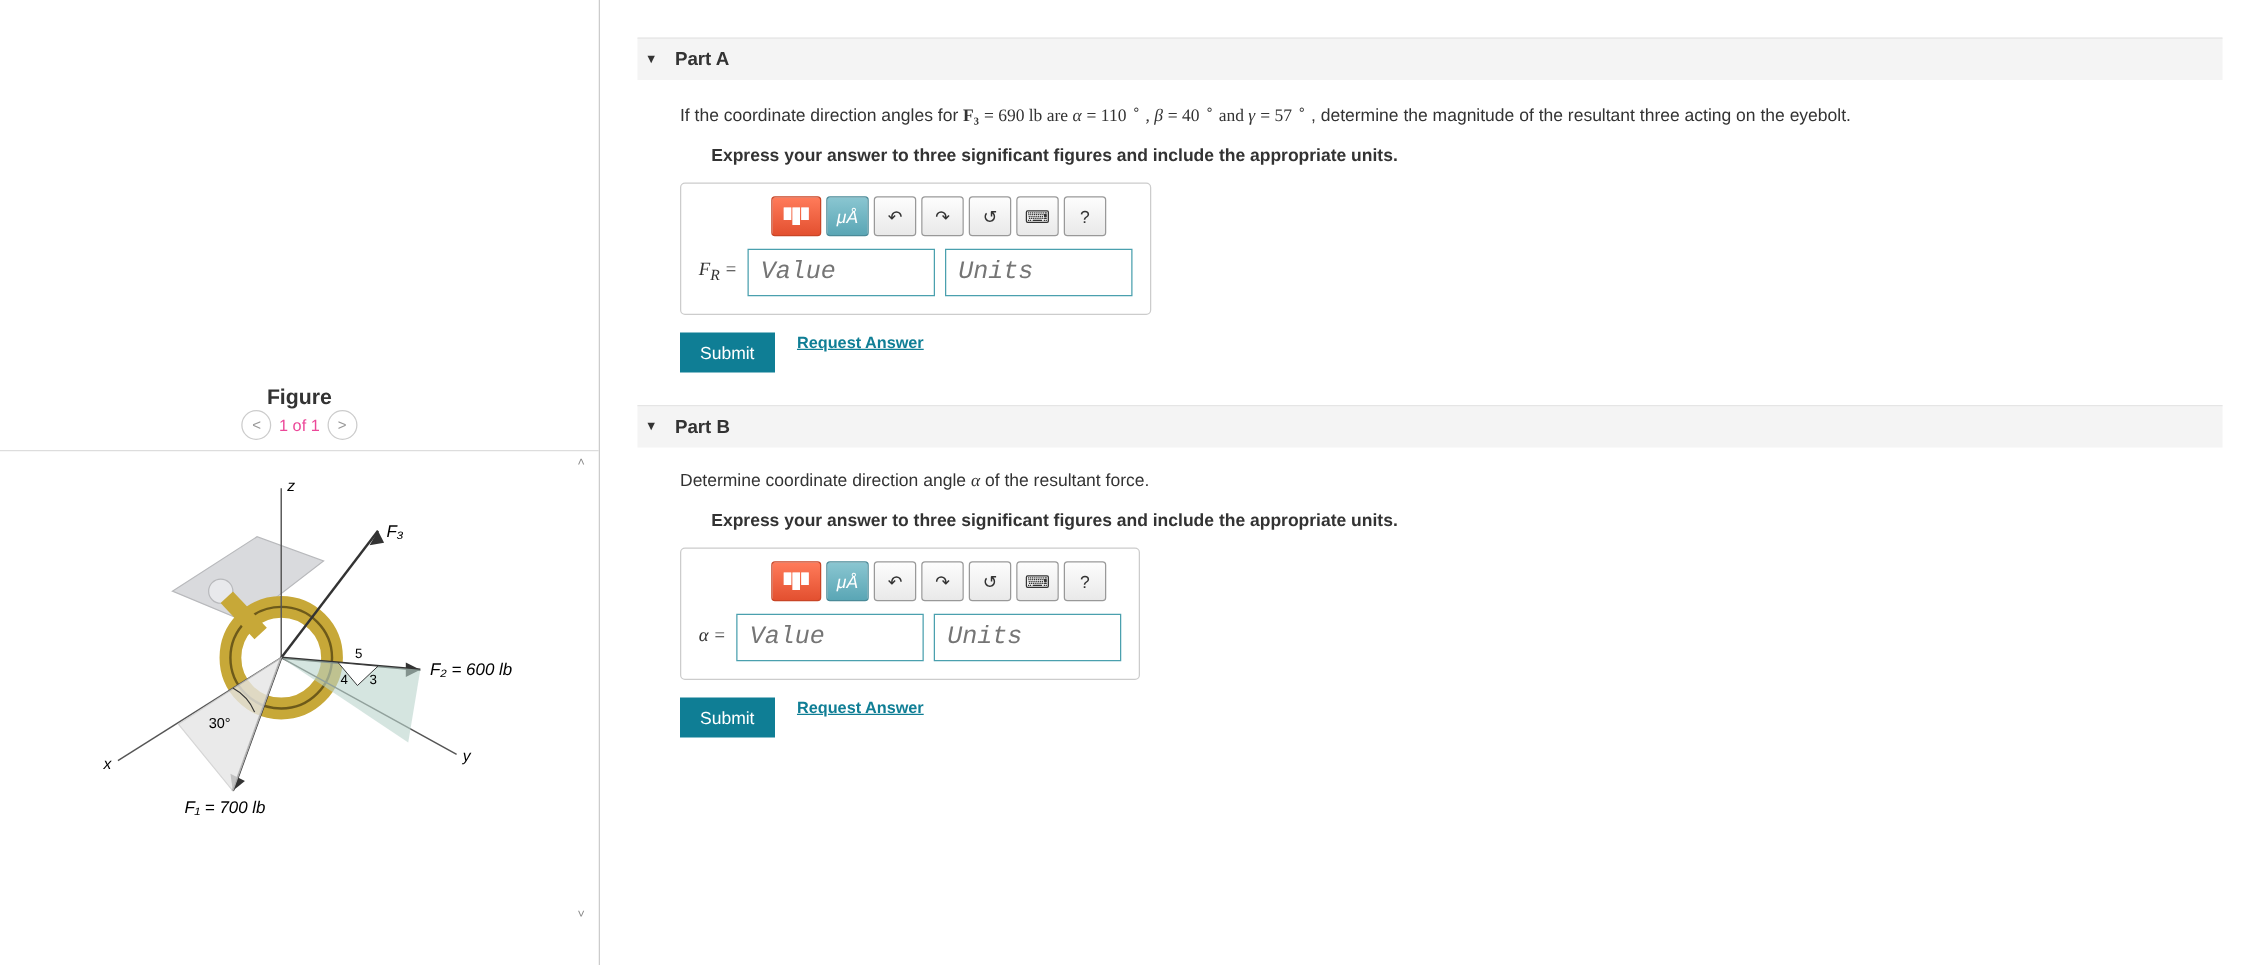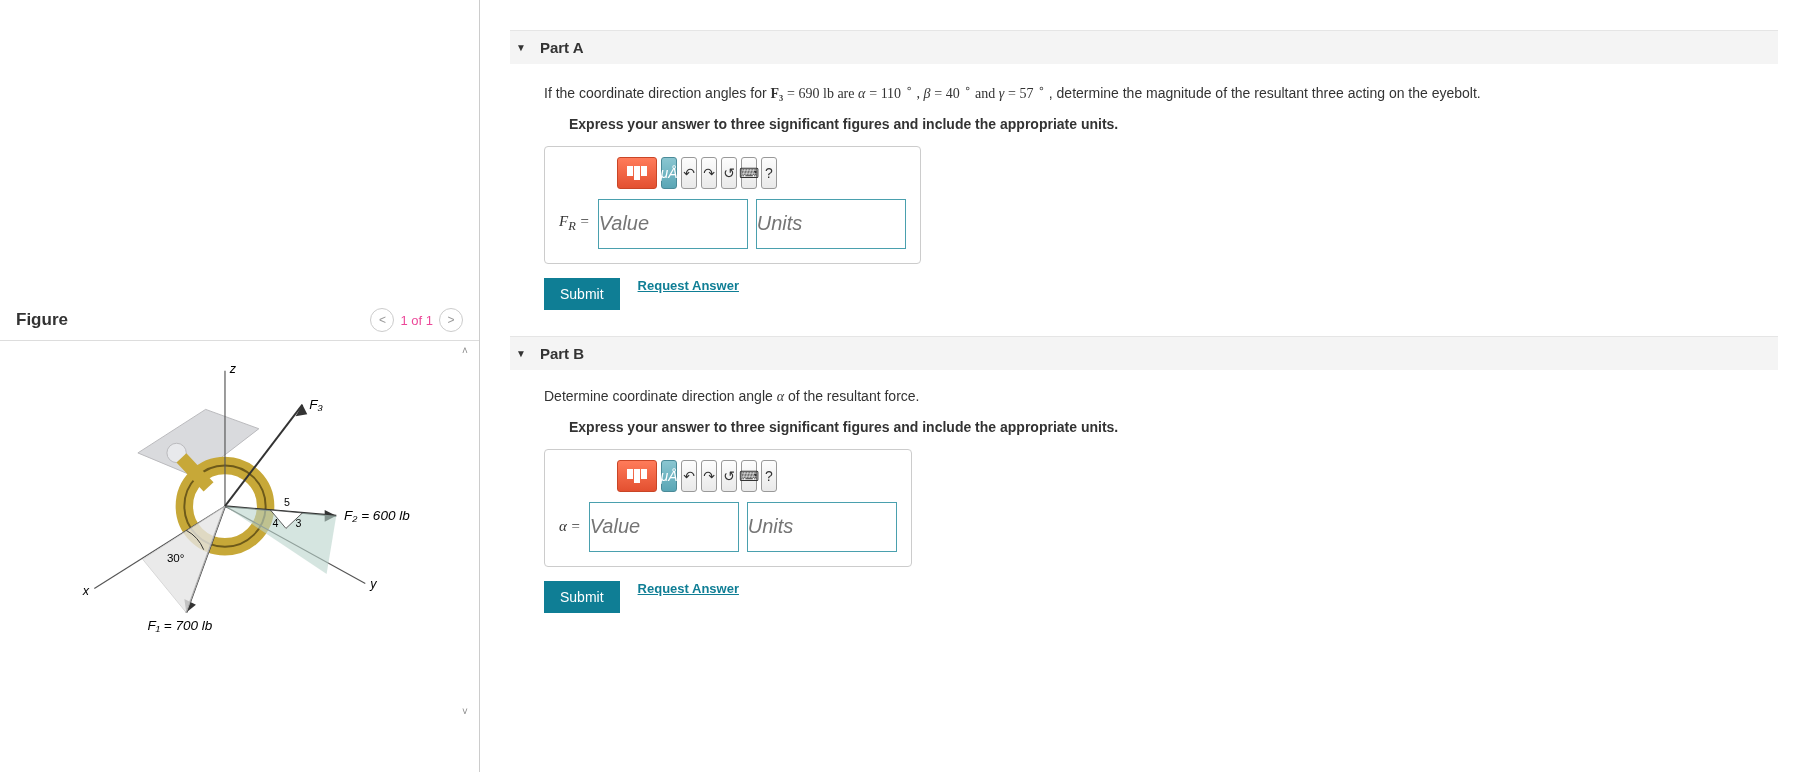--- a/index.html
+++ b/index.html
@@ -25,20 +25,21 @@
     position: relative;
     border-right: 1px solid #ccc;
   }
   .figure-header {
     display: flex;
     justify-content: space-between;
     align-items: center;
     padding: 8px 16px;
     margin-top: 300px;
     border-bottom: 1px solid #ddd;
+    flex-direction: column;
   }
   .figure-title {
     font-weight: bold;
     font-size: 17px;
   }
   .figure-nav {
     display: flex;
     align-items: center;
     gap: 6px;
   }
@@ -135,21 +136,21 @@
     margin-bottom: 14px;
   }
   .toolbar {
     display: flex;
     align-items: center;
     gap: 4px;
     margin-left: 58px;
     margin-bottom: 10px;
   }
   .tool-btn {
-    width: 16px;
+    width: 34px;
     height: 32px;
     border: 1px solid #999;
     background: linear-gradient(#fdfdfd,#e9e9e9);
     border-radius: 3px;
     display: flex;
     align-items: center;
     justify-content: center;
     font-size: 14px;
     color: #333;
     cursor: pointer;
@@ -172,26 +173,26 @@
     align-items: center;
     gap: 8px;
   }
   .var-label {
     font-family: "Times New Roman", serif;
     font-style: italic;
     font-size: 15px;
   }
   .val-input, .unit-input {
     border: 1px solid #4aa0ae;
-    height: 50px;
-    font-family: Liberation Sans, sans-serif;
+    height: 38px;
+    font-family: Liberation Mono, monospace;
     font-style: italic;
     font-size: 20px;
     color: #999;
-    padding: 0 0;
+    padding: 0 10px;
     background:#fff;
   }
   .val-input { width: 150px; }
   .unit-input { width: 150px; }
   .action-row {
     display: flex;
     align-items: flex-start;
     gap: 18px;
   }
   .submit-btn {

